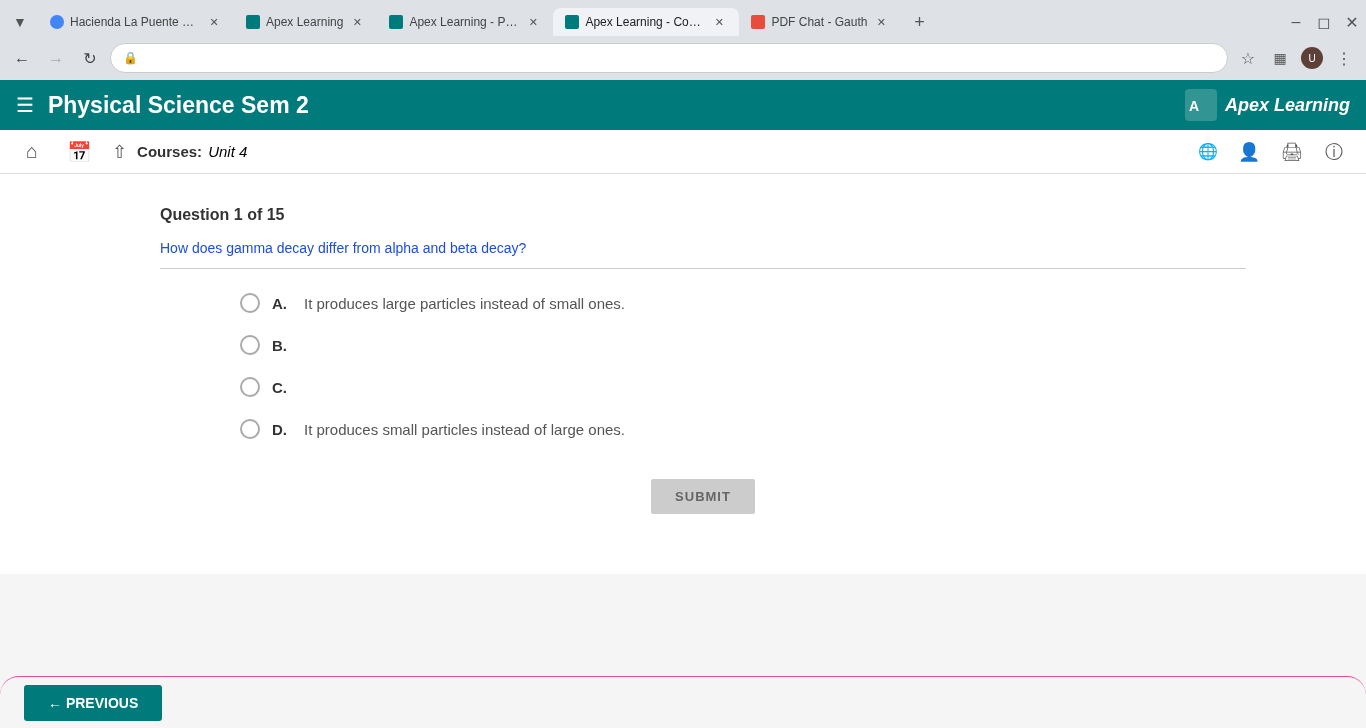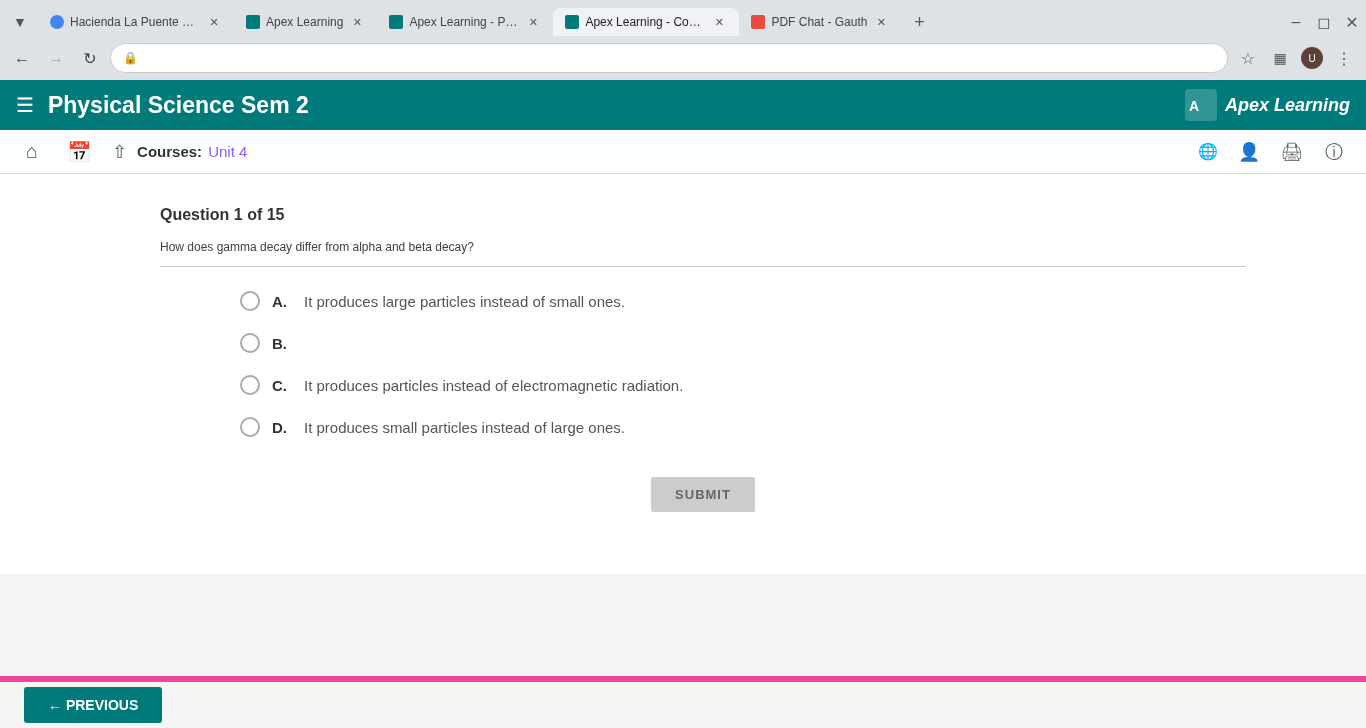--- a/index.html
+++ b/index.html
@@ -31,21 +31,21 @@
     .app-title { font-size: 23px; font-weight: bold; color: white; }
     .header-logo { display: flex; align-items: center; gap: 8px; }
     .logo-text { font-size: 18px; font-weight: bold; color: white; font-style: italic; }
 
     
     .sub-header { background: #fff; border-bottom: 1px solid #ddd; height: 44px; display: flex; align-items: center; padding: 0 16px; justify-content: space-between; }
     .sub-left { display: flex; align-items: center; gap: 16px; }
     .sub-icon-btn { width: 32px; height: 32px; display: flex; align-items: center; justify-content: center; cursor: pointer; color: #555; font-size: 20px; }
     .pretest-label { display: flex; align-items: center; gap: 6px; font-size: 15px; }
     .pretest-label .label { font-weight: bold; color: #333; }
-    .pretest-label .unit { color: #8b5cf6; }
+    .pretest-label .unit { color: #000000; font-style: italic; }
     .upload-icon { font-size: 18px; color: #555; margin-right: 4px; }
     .sub-right { display: flex; align-items: center; gap: 10px; }
     .sub-right-btn { width: 32px; height: 32px; display: flex; align-items: center; justify-content: center; cursor: pointer; color: #555; font-size: 18px; }
     .question-header { font-size: 16px; font-weight: bold; color: #333; margin-bottom: 16px; }
     .divider { border: none; border-top: 1px solid #ccc; margin-bottom: 24px; }
     .answer-options { display: flex; flex-direction: column; gap: 22px; padding-left: 80px; }
     .answer-option { display: flex; align-items: center; gap: 12px; font-size: 15px; }
     .radio-circle { width: 20px; height: 20px; border-radius: 50%; border: 2px solid #aaa; background: #fff; flex-shrink: 0; cursor: pointer; }
     .option-letter { font-weight: bold; color: #333; width: 20px; }
     .option-text { color: #555; }
@@ -142,43 +142,42 @@
   <div class="sub-right">
     <div class="sub-right-btn" style="font-size:16px;">🌐</div>
     <div class="sub-right-btn">👤</div>
     <div class="sub-right-btn">🖨</div>
     <div class="sub-right-btn">ⓘ</div>
   </div>
 </div>
 
 <div style="background:#fff; flex:1; padding: 32px 120px 0 160px; min-height: 400px;">
   <div class="question-header">Question 1 of 15</div>
-  <div style="font-size:12px; color:#404040; margin-bottom:12px;">How does gamma decay differ from alpha and beta decay?</div>
+  <div style="font-size:14px; color:#1d4ed8; margin-bottom:12px;">How does gamma decay differ from alpha and beta decay?</div>
   <hr class="divider">
   <div class="answer-options">
     <div class="answer-option">
       <div class="radio-circle"></div>
       <span class="option-letter">A.</span>
       <span class="option-text">It produces large particles instead of small ones.</span>
     </div>
     <div class="answer-option">
       <div class="radio-circle"></div>
       <span class="option-letter">B.</span>
     </div>
     <div class="answer-option">
       <div class="radio-circle"></div>
       <span class="option-letter">C.</span>
-      <span class="option-text">It produces particles instead of electromagnetic radiation.</span>
     </div>
     <div class="answer-option">
       <div class="radio-circle"></div>
       <span class="option-letter">D.</span>
       <span class="option-text">It produces small particles instead of large ones.</span>
     </div>
   </div>
   <div class="submit-area">
     <button class="submit-btn">SUBMIT</button>
   </div>
 </div>
 
-<div style="background:#f5f5f5; border-top:6px solid #ec4899; height:52px; display:flex; align-items:center; padding:0 24px; position:fixed; bottom:0; width:100%;">
+<div style="background:#f5f5f5; border-top:1px solid #ec4899; height:52px; display:flex; align-items:center; padding:0 24px; position:fixed; bottom:0; width:100%;border-radius:19px;">
   <button class="prev-btn">← PREVIOUS</button>
 </div>
 
 </body></html>

